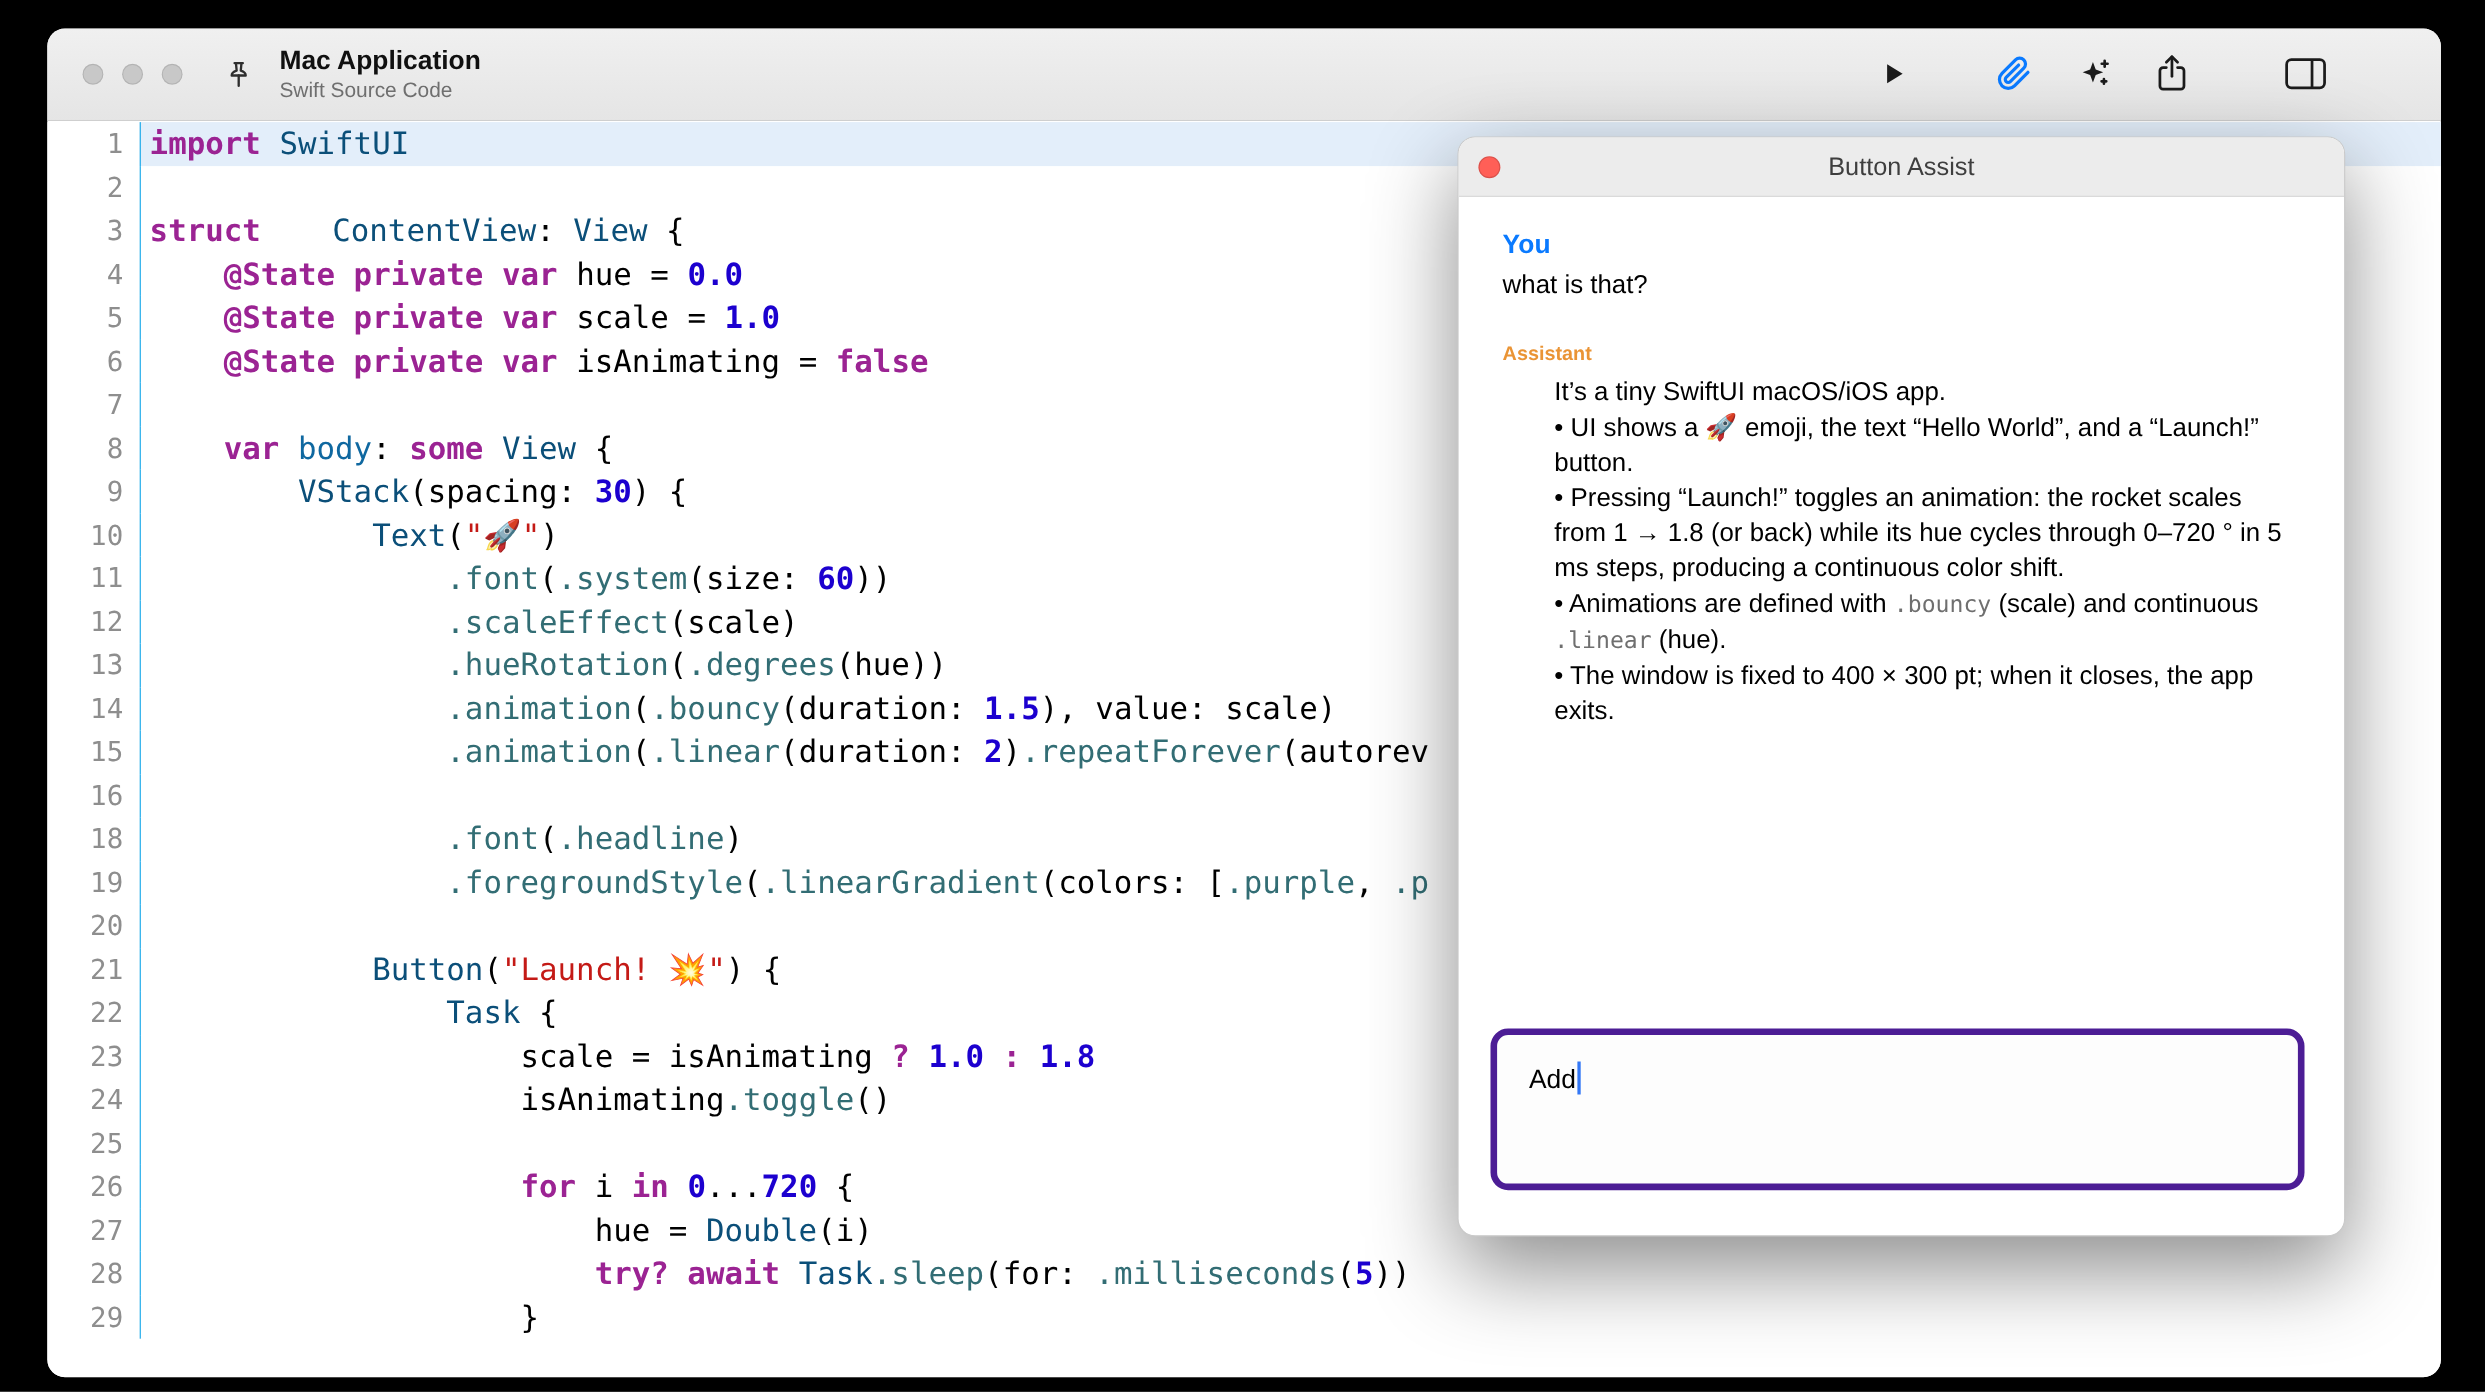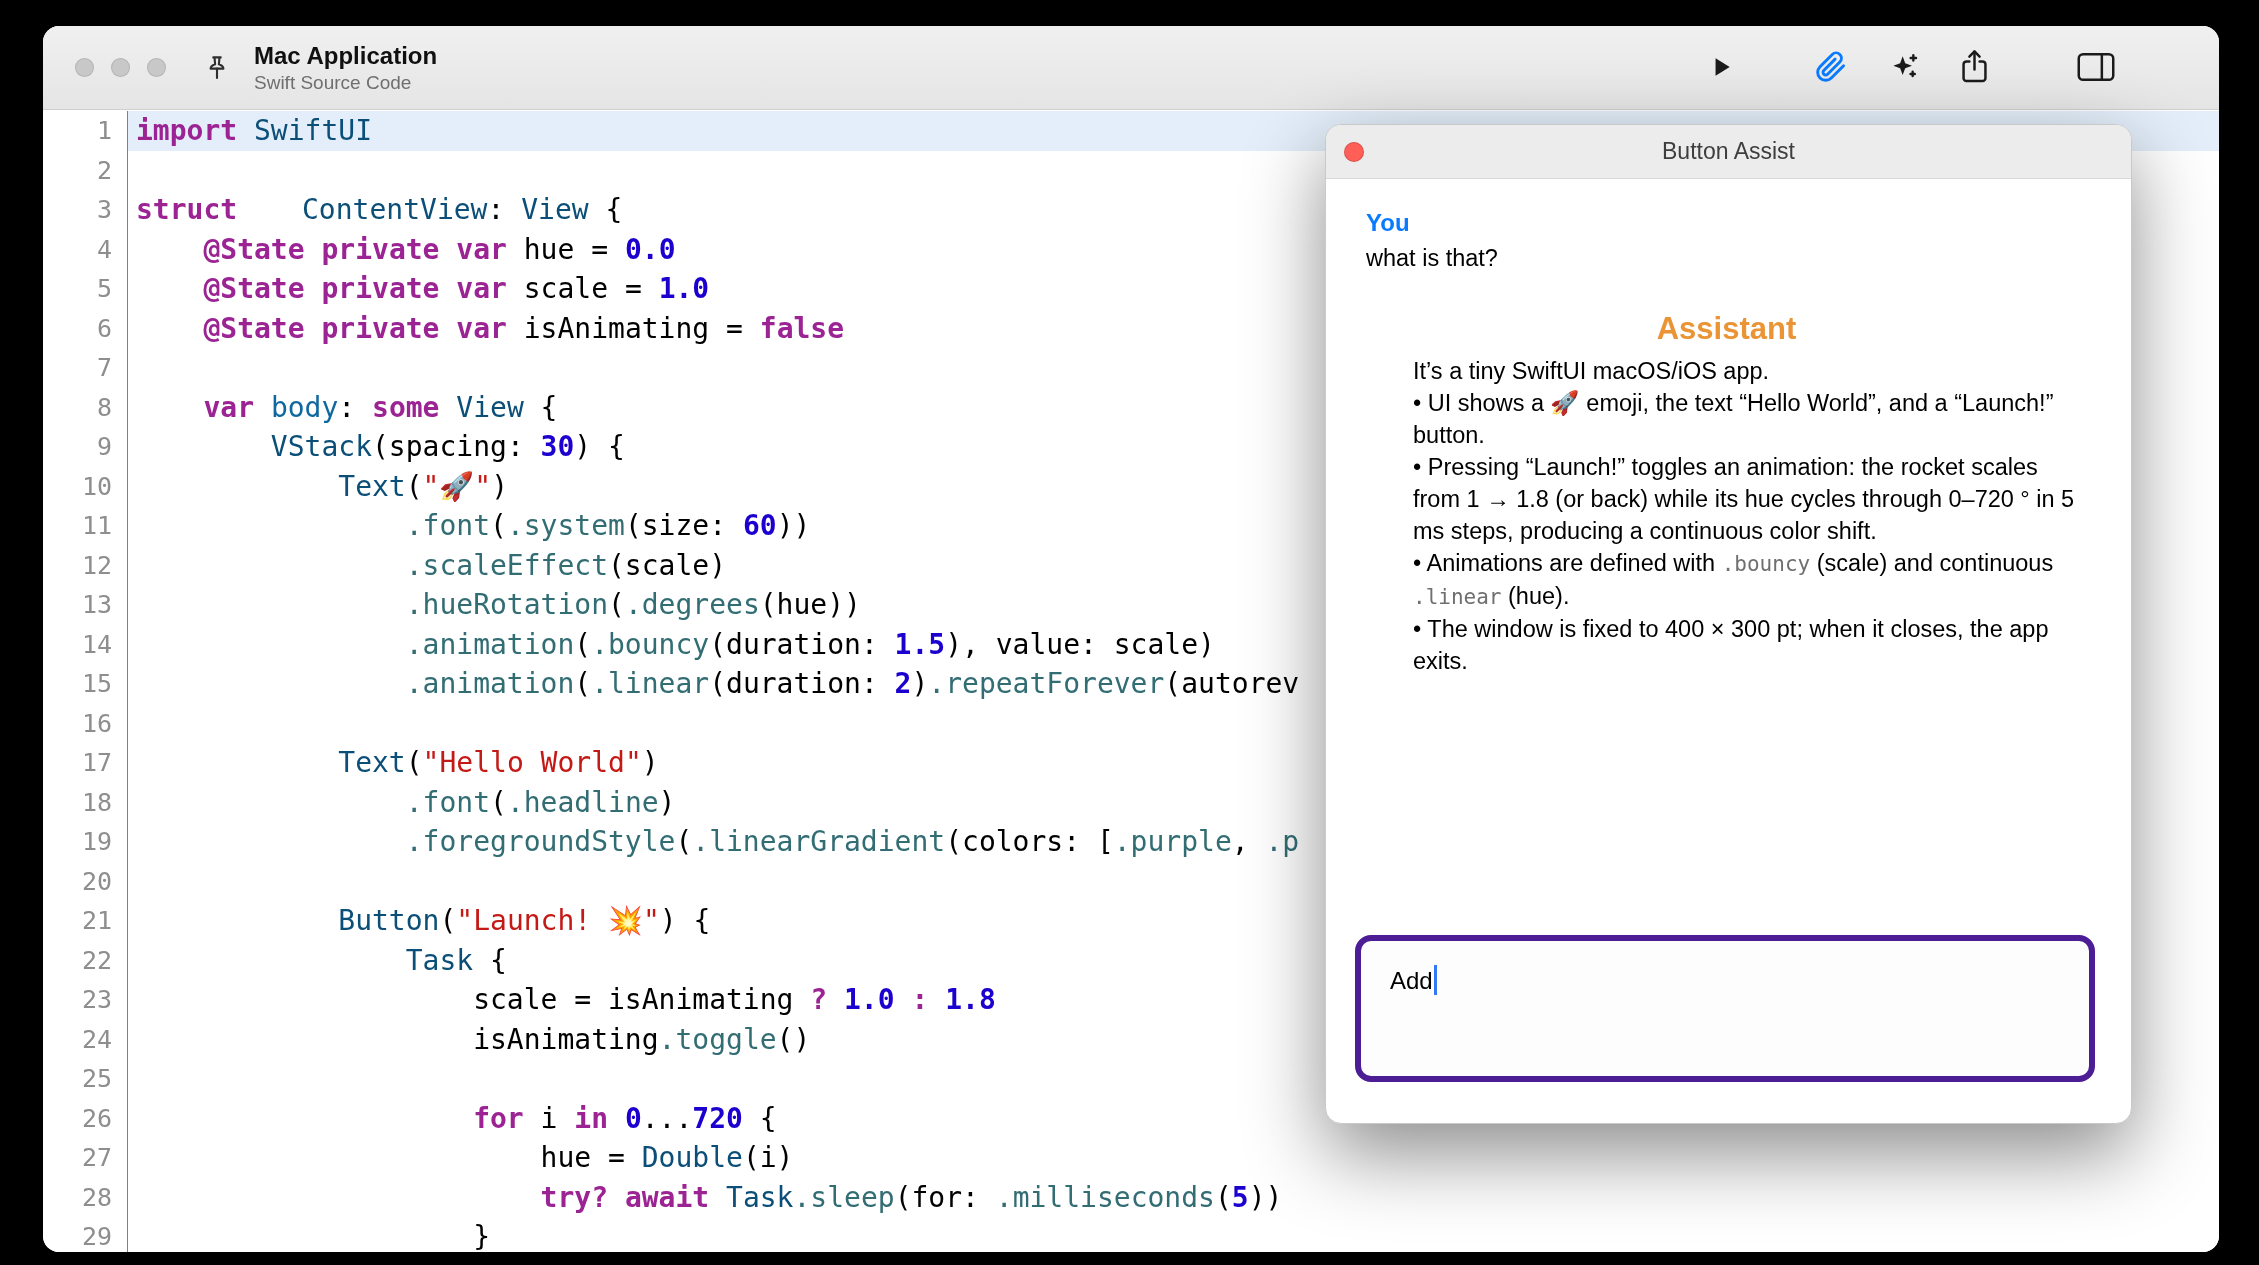--- a/index.html
+++ b/index.html
@@ -59,22 +59,22 @@
                    display:flex; align-items:center; justify-content:center; }
   .close-dot { position:absolute; left:18px; top:17px; width:20px; height:20px;
                border-radius:50%; background:var(--close-red);
                box-shadow:inset 0 0 0 1px rgba(0,0,0,.15); }
   .assist-title { font-size:23px; color:#3E3E3E; font-weight:500; }
 
   .assist-body { position:relative; height:calc(100% - 54px);
                  padding:30px 44px 0 40px; font-size:23.5px; color:#000; }
   .role-you  { color:var(--you); font-weight:700; font-size:24px; margin-bottom:6px; }
   .user-text { font-size:23.5px; line-height:30px; }
-  .role-assistant { margin-top:38px; text-align:center; color:var(--assistant);
-                    font-weight:700; font-size:31px; margin-bottom:8px; }
+  .role-assistant { margin-top:38px; text-align:left; color:var(--assistant);
+                    font-weight:700; font-size:18px; margin-bottom:8px; }
   .assistant-msg { margin-left:47px; line-height:32px; }
   .assistant-msg .para { margin:0; }
   .mono { font-family:"DejaVu Sans Mono","Liberation Mono",monospace;
           color:#6F6F6F; font-size:21px; }
 
   .chat-input { position:absolute; left:29px; right:36px; bottom:41px; height:147px;
                 border:6px solid #4c1d95; border-radius:16px; background:#FDFDFD;
                 padding:24px 24px 0 29px; font-size:24px; color:#000; }
   .caret { display:inline-block; width:3px; height:30px; background:#3478F6;
            vertical-align:-6px; margin-left:1px; }
@@ -206,24 +206,20 @@
         </div>
         <div class="code-row">
           <span class="ln">15</span>
           <span class="code"><span class="tok-p">                </span><span class="tok-m">.animation</span><span class="tok-p">(</span><span class="tok-m">.linear</span><span class="tok-p">(duration: </span><span class="tok-n">2</span><span class="tok-p">)</span><span class="tok-m">.repeatForever</span><span class="tok-p">(autorev</span></span>
         </div>
         <div class="code-row">
           <span class="ln">16</span>
           <span class="code"></span>
         </div>
         <div class="code-row">
-          <span class="ln">17</span>
-          <span class="code"><span class="tok-p">            </span><span class="tok-t">Text</span><span class="tok-p">(</span><span class="tok-s">"Hello World"</span><span class="tok-p">)</span></span>
-        </div>
-        <div class="code-row">
           <span class="ln">18</span>
           <span class="code"><span class="tok-p">                </span><span class="tok-m">.font</span><span class="tok-p">(</span><span class="tok-m">.headline</span><span class="tok-p">)</span></span>
         </div>
         <div class="code-row">
           <span class="ln">19</span>
           <span class="code"><span class="tok-p">                </span><span class="tok-m">.foregroundStyle</span><span class="tok-p">(</span><span class="tok-m">.linearGradient</span><span class="tok-p">(colors: [</span><span class="tok-m">.purple</span><span class="tok-p">, </span><span class="tok-m">.p</span></span>
         </div>
         <div class="code-row">
           <span class="ln">20</span>
           <span class="code"></span>

